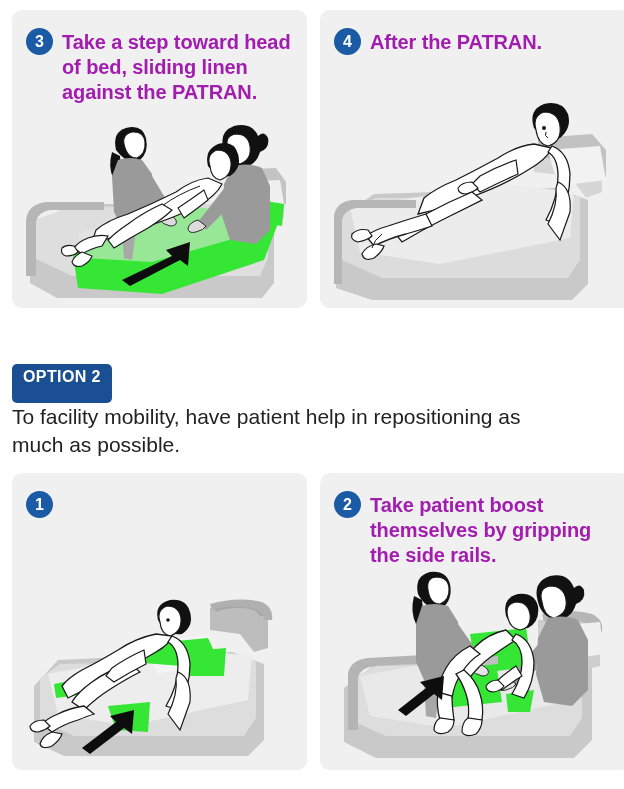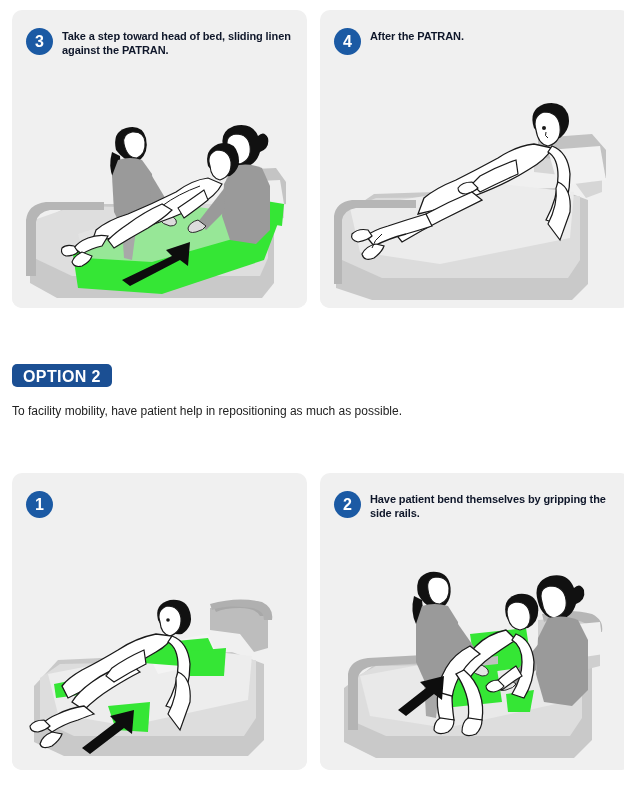--- a/index.html
+++ b/index.html
@@ -46,24 +46,24 @@
     background: #1b5aa4;
     color: #ffffff;
     font-size: 16px;
     font-weight: bold;
     line-height: 27px;
     text-align: center;
     margin-right: 9px;
     font-family: "Liberation Sans", sans-serif;
   }
   .step-text {
-    font-size: 11px;
+    font-size: 20px;
     line-height: 1.24;
     font-weight: bold;
-    color: #0f172a;
+    color: #a21caf;
     letter-spacing: -0.1px;
     padding-top: 2px;
   }
   .art {
     position: absolute;
     left: 0;
     bottom: 0;
     width: 100%;
   }
 
@@ -74,26 +74,25 @@
     top: 364px;
     width: 600px;
   }
   .option-badge {
     display: inline-block;
     background: #1b4f93;
     color: #ffffff;
     font-size: 16px;
     font-weight: bold;
     letter-spacing: 0.4px;
-    padding: 4px 11px 1px 11px;
+    padding: 4px 11px 17px 11px;
     border-radius: 5px;
   }
   .option-desc {
-    margin-top: 16px;
-    font-size: 12px;
+    font-size: 21px;
     line-height: 1.35;
     color: #222222;
     max-width: 530px;
   }
 </style>
 </head>
 <body>
 
 <div class="page">
 
@@ -249,21 +248,21 @@
         <path d="M70 158 L104 132 L98 126 L122 120 L120 144 L112 138 L78 164 Z" fill="#0d0d0d"></path>
       </g>
 
       <path d="M198 14 Q226 6 250 12 Q262 18 260 30 L252 30 Q252 20 240 18 Q214 14 200 20 Z" fill="#b0b0b0"></path>
     </svg>
   </div>
 
   <div class="card" id="card-opt2">
     <div class="card-head">
       <div class="badge-num">2</div>
-      <div class="step-text">Have patient bend themselves by gripping the side rails.</div>
+      <div class="step-text">Take patient boost themselves by gripping the side rails.</div>
     </div>
     <svg class="art" viewBox="0 0 310 200" width="310" height="200">
       <rect x="0" y="0" width="310" height="200" fill="#f0f0f0"></rect>
 
       <path d="M24 118 L24 172 L56 188 L254 188 L272 170 L272 96 L240 84 L58 92 Z" fill="#c9c9c9"></path>
       <path d="M30 110 L30 150 L66 166 L250 166 L262 148 L262 92 L56 96 Z" fill="#dddddd"></path>
       <path d="M40 106 L180 80 L258 88 L254 130 L126 158 L50 146 Z" fill="#e9e9e9"></path>
 
       <path d="M218 50 L266 46 L280 62 L280 96 L264 100 L250 80 L218 76 Z" fill="#cfcfcf"></path>
       <path d="M222 44 Q250 38 272 44 Q284 50 282 62 L272 62 Q270 52 254 50 Q232 48 224 52 Z" fill="#b6b6b6"></path>

